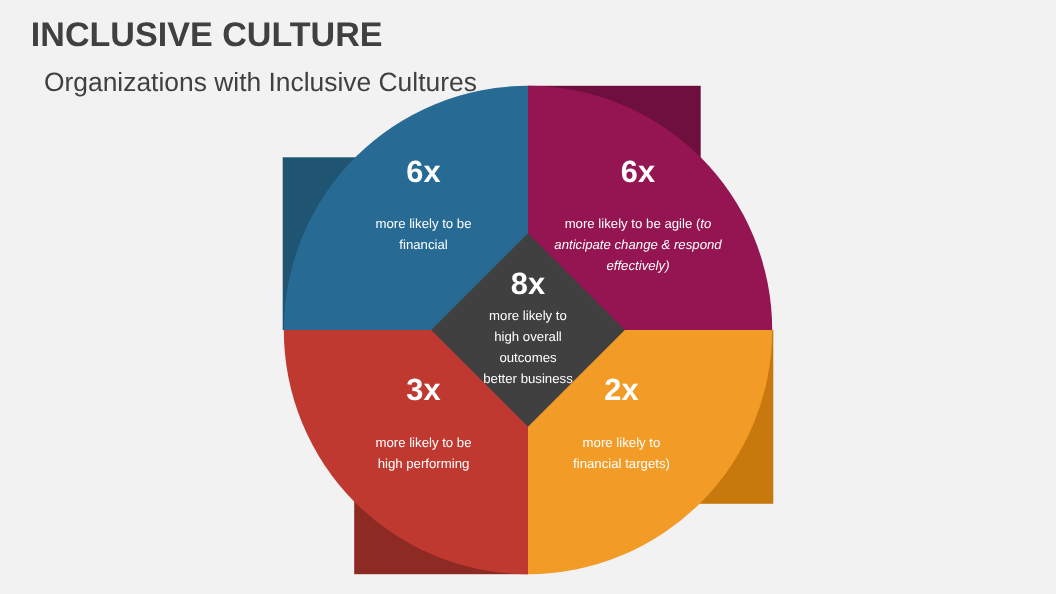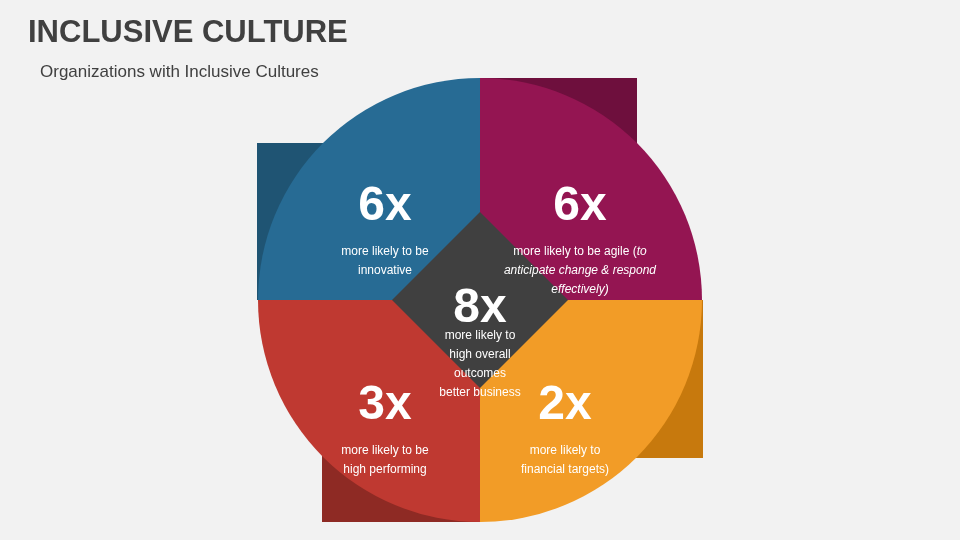--- a/index.html
+++ b/index.html
@@ -1,21 +1,21 @@
 <!DOCTYPE html>
 <html><head>
 <meta charset="utf-8">
 <style>
   html, body { margin:0; padding:0; }
   body { width:960px; height:540px; background:#f2f2f2; position:relative; overflow:hidden; font-family:"Liberation Sans", "DejaVu Sans", sans-serif; }
   .title { position:absolute; left:28px; top:14px; font-size:31px; font-weight:bold; color:#404040; letter-spacing:0px; }
-  .subtitle { position:absolute; left:40px; top:62px; font-size:17px; color:#404040; }
+  .subtitle { position:absolute; left:40px; top:62px; font-size:24px; color:#404040; }
   svg.diagram { position:absolute; left:0; top:0; }
   .label { position:absolute; color:#ffffff; text-align:center; }
-  .big { font-weight:bold; font-size:48px; line-height:40px;margin-top:48px; }
+  .big { font-weight:bold; font-size:28px; line-height:40px; }
   .small { font-size:12px; line-height:19px; }
   .small i { font-style:italic; }
 </style>
 </head>
 <body>
 
 <div class="title">INCLUSIVE CULTURE</div>
 <div class="subtitle">Organizations with Inclusive Cultures</div>
 
 <svg class="diagram" width="960" height="540" viewBox="0 0 960 540">
@@ -30,21 +30,21 @@
   <path d="M480,300 L702,300 A222,222 0 0 1 480,522 Z" fill="#f29c27"></path>
   <path d="M480,300 L480,522 A222,222 0 0 1 258,300 Z" fill="#bf3931"></path>
 
   <polygon points="480,212 568,300 480,388 392,300" fill="#404040"></polygon>
 </svg>
 
 <div class="label" style="left:300px; top:136px; width:170px;">
   <div class="big">6x</div>
   <div class="small" style="margin-top:18px;">
     <div>more likely to be</div>
-    <div>innovative</div>
+    <div>financial</div>
   </div>
 </div>
 
 <div class="label" style="left:490px; top:136px; width:180px;">
   <div class="big">6x</div>
   <div class="small" style="margin-top:18px;">
     <div><span>more likely to be agile (</span><i>to</i></div>
     <div><i>anticipate change &amp; respond</i></div>
     <div><i>effectively)</i></div>
   </div>

